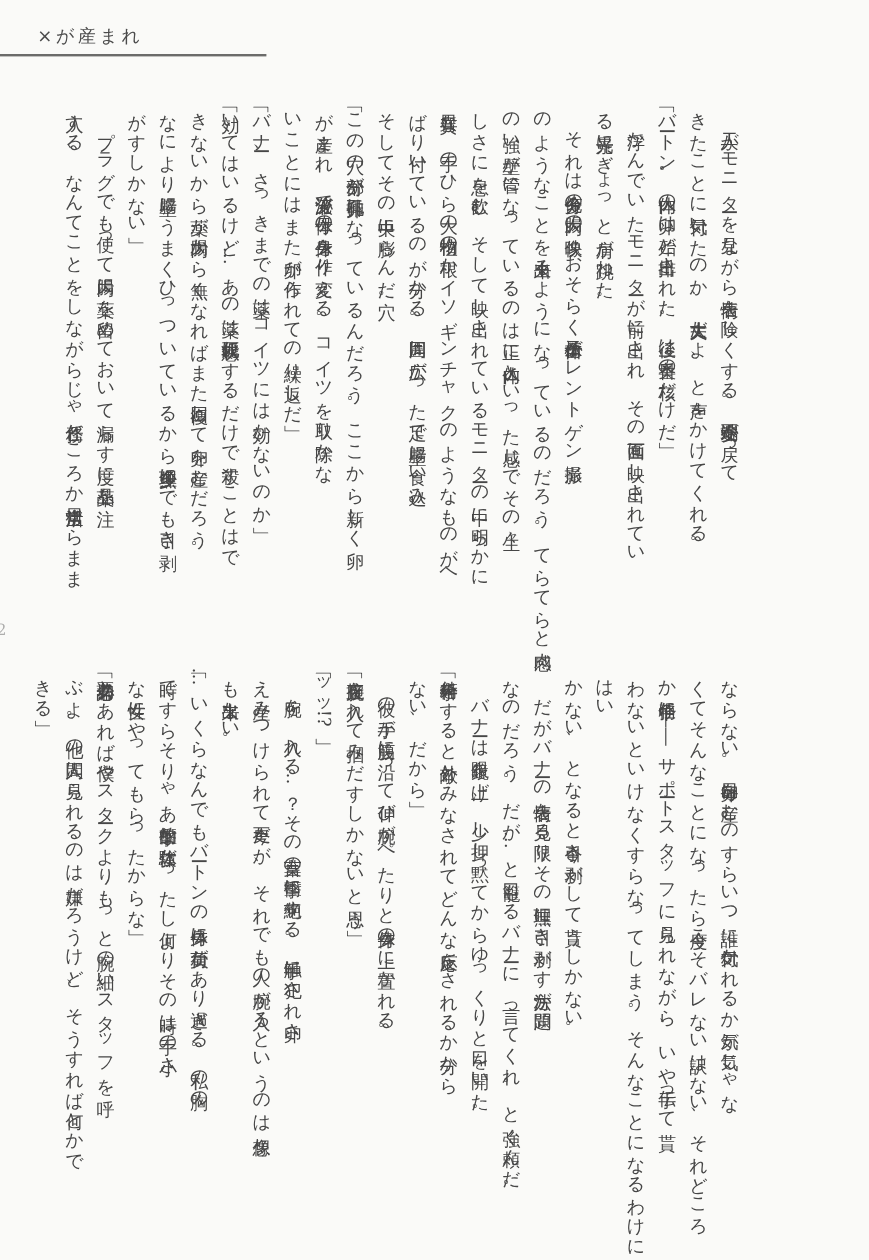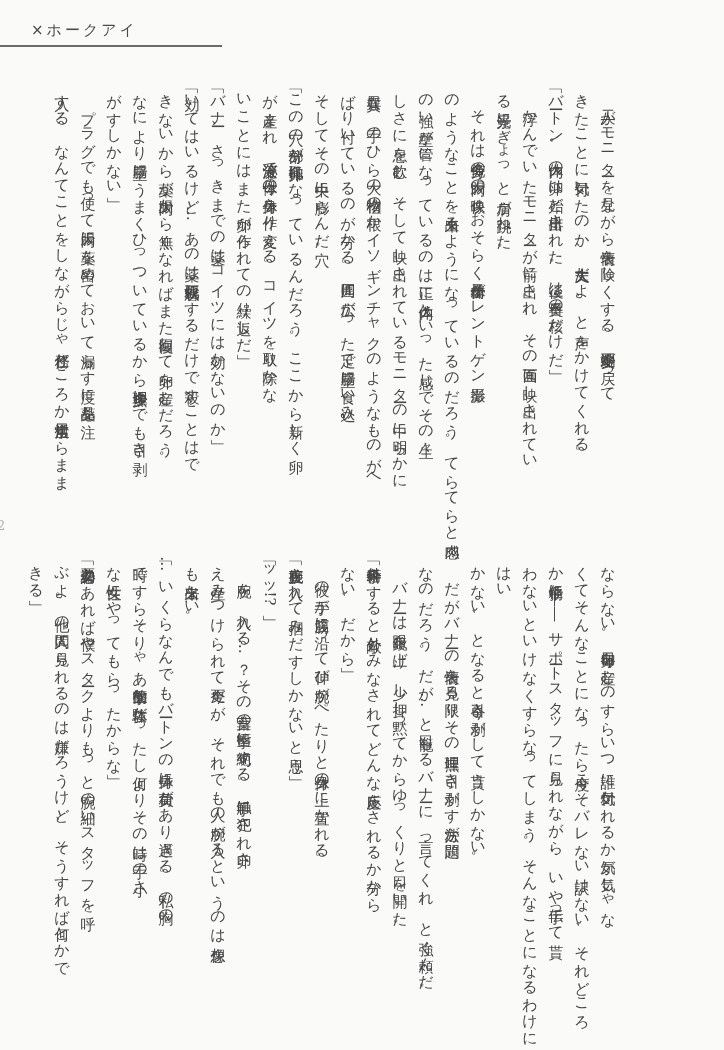--- a/index.html
+++ b/index.html
@@ -53,21 +53,21 @@
   }
   .vblock.top    { top: 84px;  height: 478px; }
   .vblock.bottom { top: 556px; height: 486px; }
   .ln { margin: 0; padding: 0; }
 </style>
 </head>
 <body>
 
 <div id="page">
 
-  <div class="section-header">×ホークアイ</div>
+  <div class="section-header">×が産まれ</div>
 
   <div class="header-rule"></div>
 
   <div class="page-number">2</div>
 
   <div class="vblock top">
     <p class="ln">　二人がモニターを見ながら表情を険しくする。途端不安が戻って</p>
     <p class="ln">きたことに気付いたのか、大丈夫だよ、と声をかけてくれる。</p>
     <p class="ln">「バートン。体内の卵は殆ど排出された。後は一番奥の核だけだ」</p>
     <p class="ln">　浮かんでいたモニターが前に出され、その画面に映し出されてい</p>

